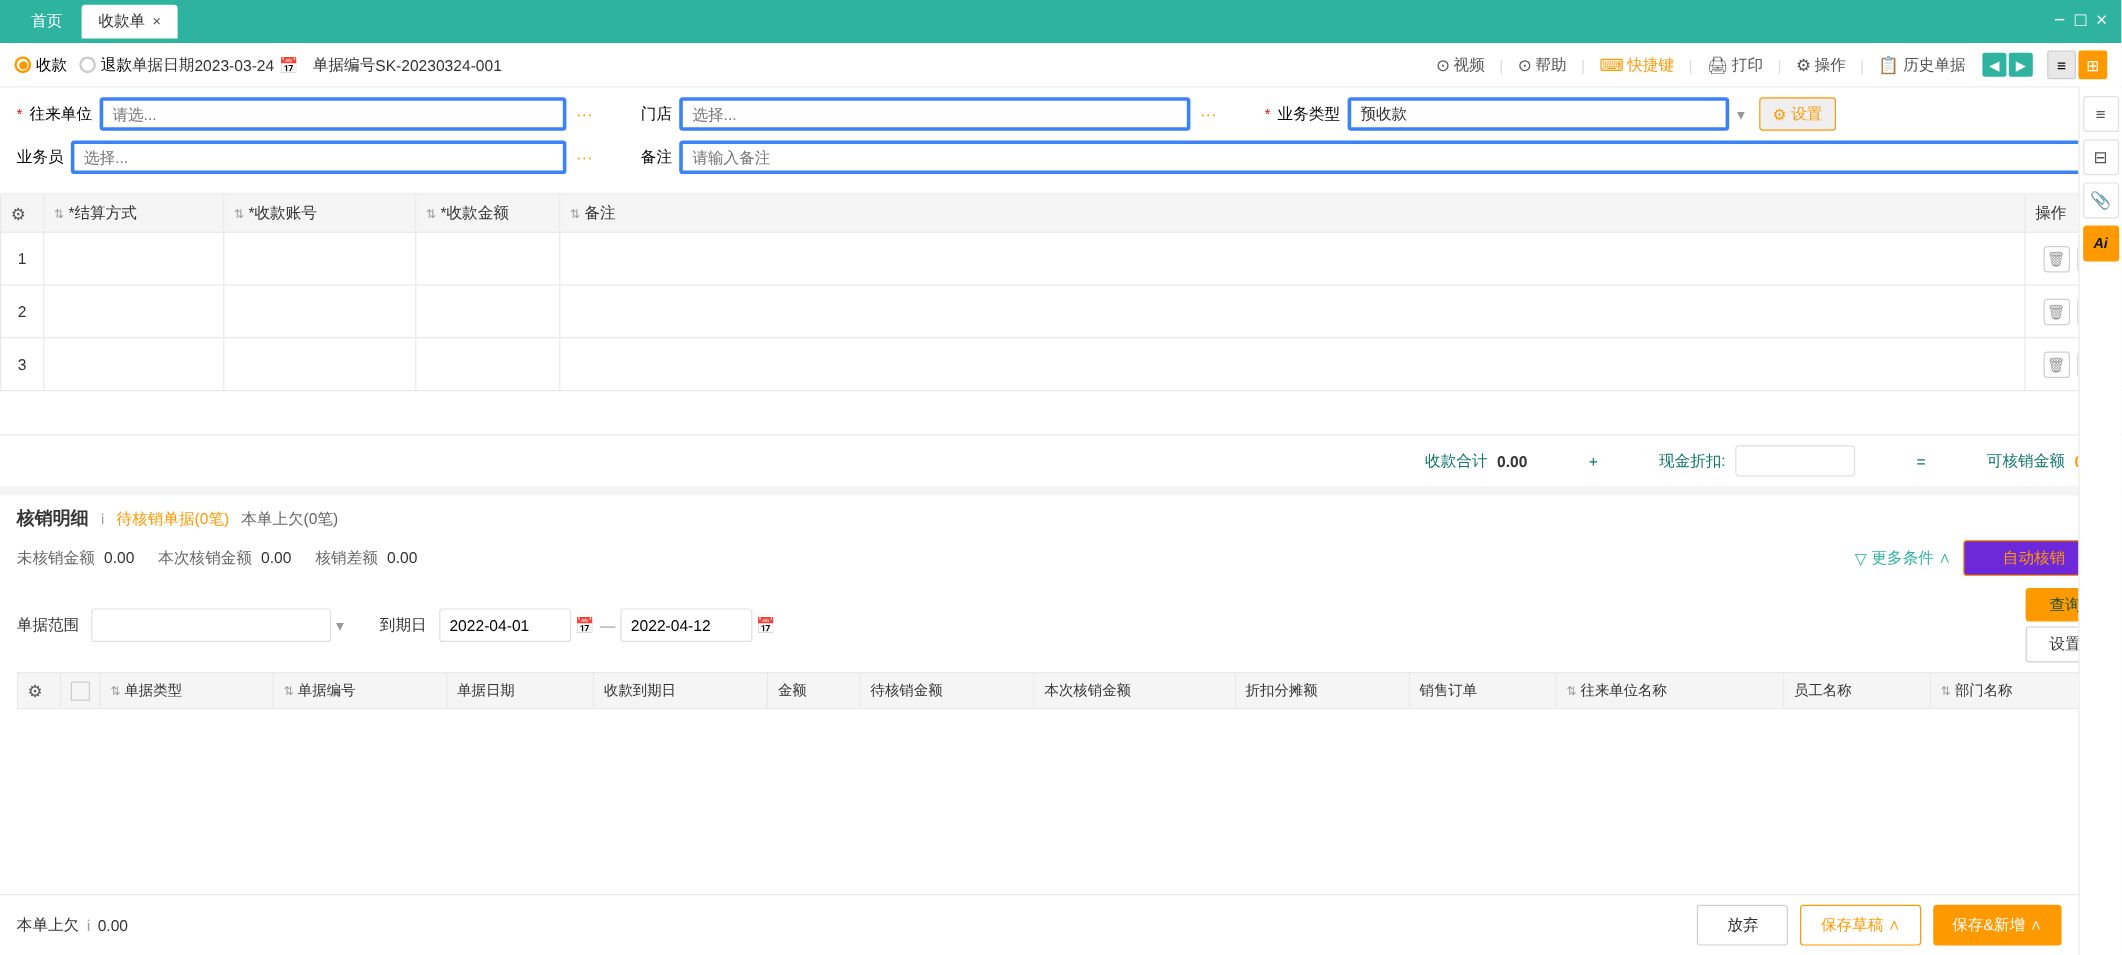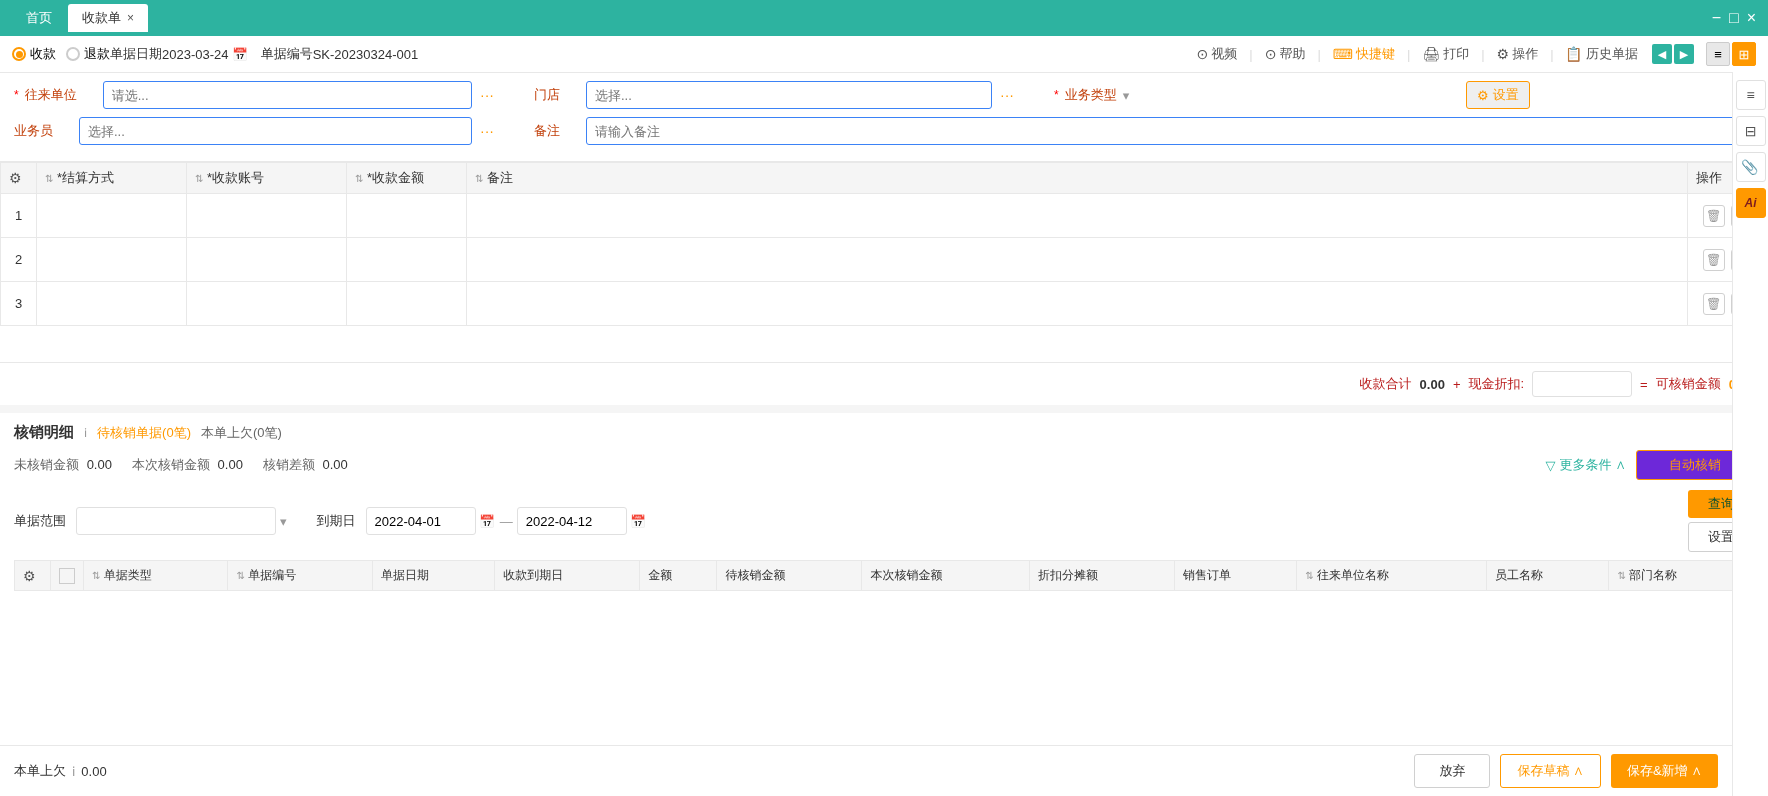--- a/index.html
+++ b/index.html
@@ -42,43 +42,43 @@
     .nav-btn { width: 20px; height: 20px; background: #2db3a0; color: #fff; border: none; cursor: pointer; display: flex; align-items: center; justify-content: center; font-size: 11px; border-radius: 2px; }
     .view-btns { display: flex; gap: 2px; }
     .view-btn { width: 24px; height: 24px; background: #e8e8e8; border: 1px solid #ccc; cursor: pointer; display: flex; align-items: center; justify-content: center; border-radius: 2px; }
     .view-btn.active { background: #f90; color: #fff; border-color: #f90; }
 
     
     .form-area { padding: 8px 14px; background: #fff; border-bottom: 1px solid #e8e8e8; }
     .form-row { display: flex; align-items: center; gap: 0; margin-bottom: 8px; }
     .form-field { display: flex; align-items: center; flex: 1; gap: 6px; }
     .form-field .req { color: #f00; font-size: 12px; }
-    .form-field label { white-space: nowrap; color: #c2410c; }
-    .form-input { flex: 1; height: 28px; border: 1px solid #3b82f6; border-radius: 3px; padding: 0 8px; color: #999; font-size: 13px; outline: none; margin-left: 20px; }
+    .form-field label { white-space: nowrap; color: #000000; }
+    .form-input { flex: 1; height: 28px; border: 3px solid #3b82f6; border-radius: 3px; padding: 0 8px; color: #999; font-size: 13px; outline: none; }
     .ellipsis-btn { color: #f90; cursor: pointer; font-size: 14px; margin-left: 2px; }
     .select-arrow { color: #999; cursor: pointer; }
     .setup-btn { display: flex; align-items: center; gap: 4px; padding: 4px 10px; border: 1px solid #f90; border-radius: 3px; color: #f90; cursor: pointer; font-size: 12px; white-space: nowrap; }
 
     
     .table-container { flex: 1; overflow: hidden; background: #fff; }
     .data-table { width: 100%; border-collapse: collapse; }
     .data-table th { background: #f5f5f5; border: 1px solid #e8e8e8; padding: 6px 8px; text-align: left; font-weight: normal; color: #333; white-space: nowrap; }
     .data-table td { border: 1px solid #e8e8e8; padding: 4px 8px; color: #333; height: 44px; }
     .col-settings { width: 36px; text-align: center; }
     .col-settle { width: 150px; }
     .col-account { width: 160px; }
     .col-amount { width: 120px; }
     .col-action { width: 80px; text-align: center; }
     .row-num { color: #666; text-align: center; }
     .action-icons { display: flex; gap: 6px; justify-content: center; }
     .action-icon { width: 22px; height: 22px; border: 1px solid #d0d0d0; border-radius: 3px; display: flex; align-items: center; justify-content: center; cursor: pointer; color: #999; font-size: 12px; }
 
     
     .summary-row { display: flex; align-items: center; justify-content: flex-end; padding: 8px 14px; background: #fff; border-top: 1px solid #e8e8e8; gap: 8px; font-size: 13px; }
-    .summary-label { color: #b91c1c; }
+    .summary-label { color: #0f766e; margin-left: 43px; }
     .summary-val { color: #333; font-weight: bold; }
     .summary-orange { color: #f90; font-weight: bold; }
     .summary-input { width: 100px; height: 26px; border: 1px solid #e0e0e0; border-radius: 3px; padding: 0 6px; }
 
     
     .section-divider { background: #f5f5f5; height: 8px; }
 
     
     .verif-section { background: #fff; padding: 10px 14px; }
     .verif-header { display: flex; align-items: center; gap: 10px; margin-bottom: 8px; }
@@ -113,21 +113,21 @@
     .footer-bar { display: flex; align-items: center; padding: 8px 14px; border-top: 1px solid #e8e8e8; background: #fff; }
     .footer-info { display: flex; align-items: center; gap: 6px; color: #333; font-size: 13px; }
     .footer-actions { margin-left: auto; display: flex; gap: 10px; }
     .btn-abandon { padding: 7px 24px; background: #fff; color: #333; border: 1px solid #d0d0d0; border-radius: 3px; cursor: pointer; font-size: 13px; }
     .btn-save-draft { padding: 7px 16px; background: #fff; color: #f90; border: 1px solid #f90; border-radius: 3px; cursor: pointer; font-size: 13px; display: flex; align-items: center; gap: 4px; }
     .btn-save-new { padding: 7px 16px; background: #f90; color: #fff; border: none; border-radius: 3px; cursor: pointer; font-size: 13px; display: flex; align-items: center; gap: 4px; }
 
     
     .right-panel { position: absolute; right: 0; top: 36px; width: 36px; background: #fff; border-left: 1px solid #e8e8e8; display: flex; flex-direction: column; align-items: center; padding-top: 8px; gap: 6px; height: calc(796px - 36px); }
     .panel-icon { width: 30px; height: 30px; border: 1px solid #e0e0e0; border-radius: 3px; display: flex; align-items: center; justify-content: center; cursor: pointer; color: #555; font-size: 14px; }
-    .panel-icon.orange { background: #f90; color: #7f1d1d; border-color: #f90; }
+    .panel-icon.orange { background: #f90; color: #0f172a; border-color: #f90; }
 
     .checkbox-cell { width: 16px; height: 16px; border: 1px solid #ccc; display: inline-block; vertical-align: middle; }
 
     .gear-icon { font-size: 14px; color: #555; cursor: pointer; }
     .sort-arrows { font-size: 10px; color: #999; vertical-align: middle; }
 
     .filter-more { display: flex; align-items: center; gap: 4px; color: #2db3a0; cursor: pointer; font-size: 13px; }
   </style>
 </head>
 <body>
@@ -218,20 +218,21 @@
         <span class="ellipsis-btn">···</span>
       </div>
       <div class="form-field" style="max-width:480px; margin-left:40px;">
         <label>门店</label>
         <input class="form-input" type="text" placeholder="选择..." style="">
         <span class="ellipsis-btn">···</span>
       </div>
       <div class="form-field" style="margin-left:40px; max-width:400px;">
         <span class="req">*</span>
         <label>业务类型</label>
+        <input class="form-input" type="text" style="color: rgb(51, 51, 51);" value="预收款">
         <span class="select-arrow">▾</span>
       </div>
       <button class="setup-btn" style="margin-left:12px;">
         <span>⚙</span>
         <span>设置</span>
       </button>
     </div>
     <div class="form-row">
       <div class="form-field" style="max-width:480px;">
         <label>业务员</label>

